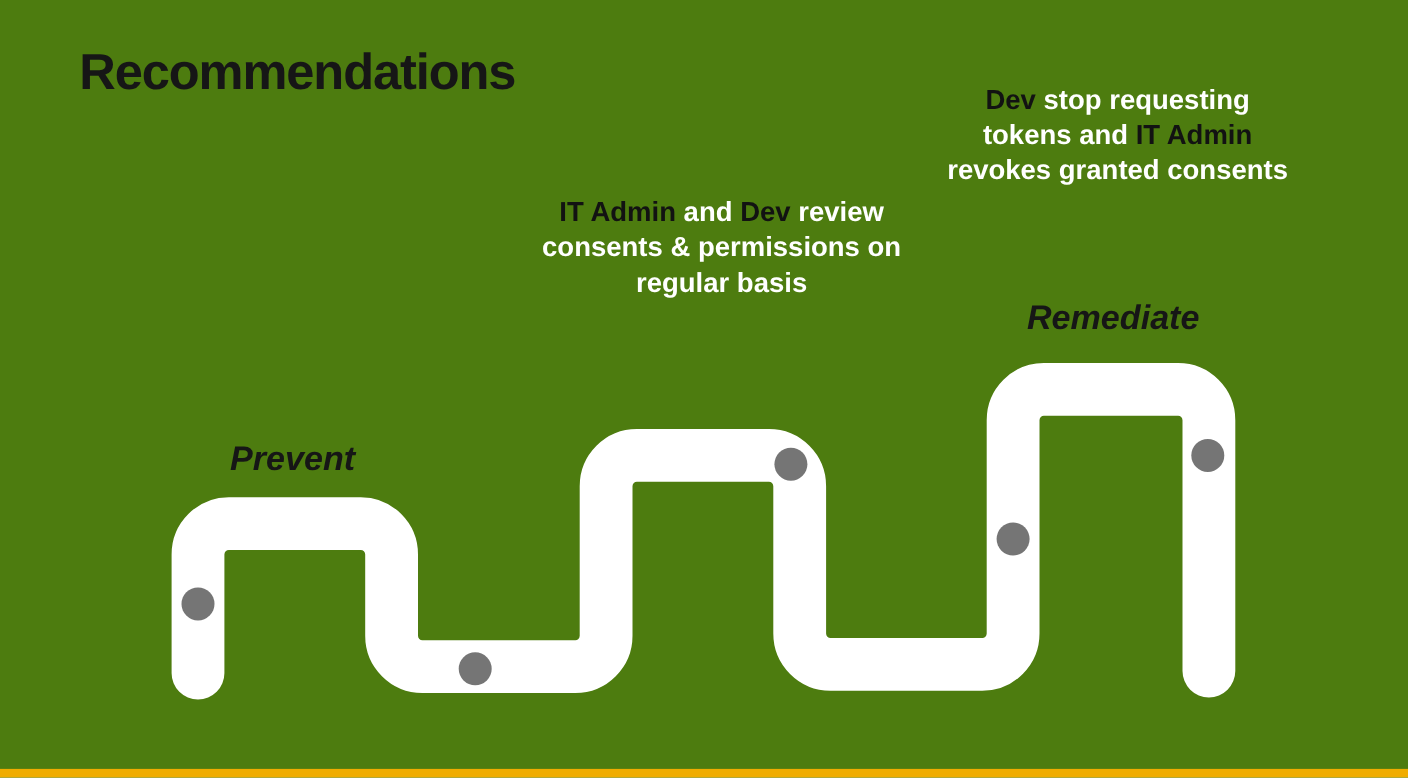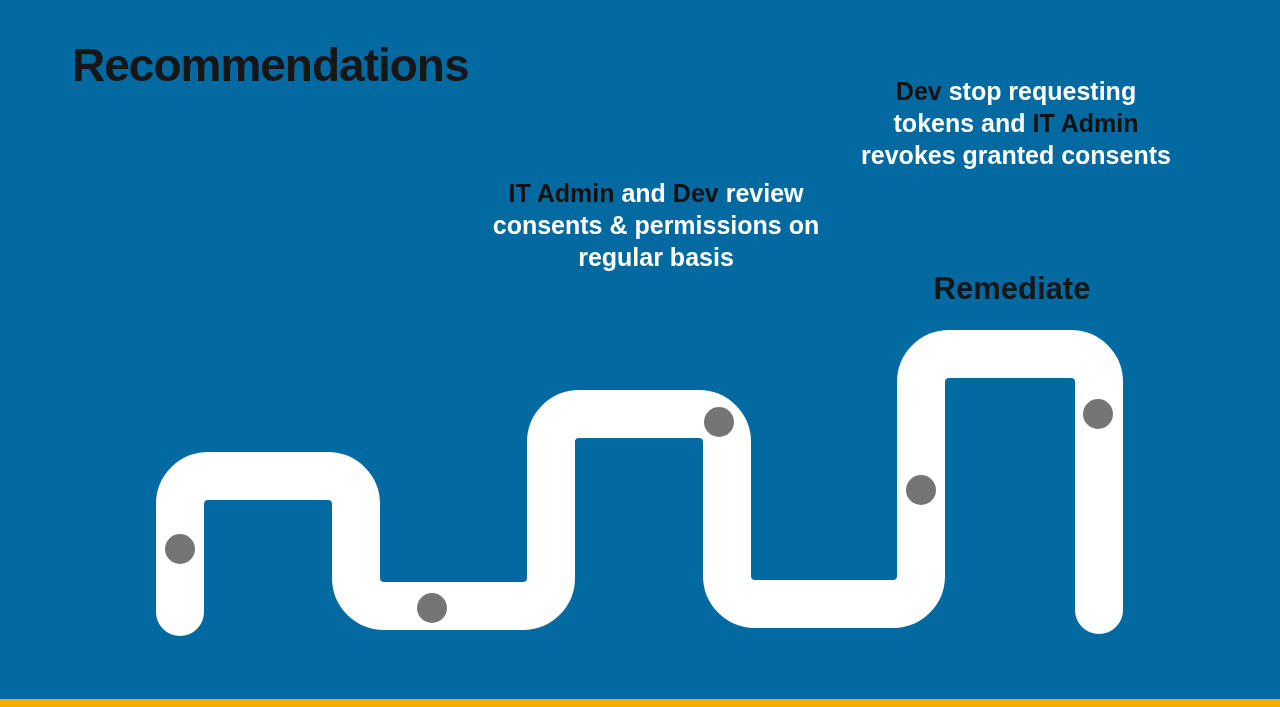--- a/index.html
+++ b/index.html
@@ -3,21 +3,21 @@
 <meta charset="utf-8">
 <style>
   * { margin: 0; padding: 0; box-sizing: border-box; }
   html, body { width: 1280px; height: 707px; overflow: hidden; }
   body { font-family: "Liberation Sans", sans-serif; }
 
   .slide {
     position: relative;
     width: 1280px;
     height: 707px;
-    background: #0369a1;
+    background: #4d7c0f;
     overflow: hidden;
   }
 
   .road-svg {
     position: absolute;
     left: 0; top: 0;
     width: 1280px; height: 707px;
   }
 
   .slide-title {
@@ -43,20 +43,21 @@
   .desc-prevent   { left: 108px; top: 289px; width: 352px; }
   .desc-audit     { left: 486px; top: 177px; width: 340px; }
   .desc-remediate { left: 853px; top: 75px;  width: 326px; }
 
   .stage-label {
     position: absolute;
     text-align: center;
     font-size: 31px;
     font-weight: 700;
     color: #161616;
+    font-style: italic;
   }
   .label-prevent   { left: 154px; top: 399px; width: 224px; }
   .label-audit     { left: 526px; top: 327px; width: 224px; }
   .label-remediate { left: 900px; top: 271px; width: 224px; }
 
   .bottom-strip {
     position: absolute;
     left: 0; bottom: 0;
     width: 1280px; height: 8px;
     background: #F0AC00;
@@ -87,17 +88,18 @@
     <circle cx="1098" cy="414" r="15" fill="#757575"></circle>
   </svg>
 
   <h1 class="slide-title">Recommendations</h1>
 
 
   <div class="desc desc-remediate"><span class="em">Dev</span><span> stop requesting tokens and </span><span class="em">IT Admin</span><span> revokes granted consents</span></div>
 
   <div class="desc desc-audit"><span class="em">IT Admin</span><span> and </span><span class="em">Dev</span><span> review consents &amp; permissions on regular basis</span></div>
 
+  <div class="stage-label label-prevent">Prevent</div>
   <div class="stage-label label-remediate">Remediate</div>
 
   <div class="bottom-strip"></div>
 
 </div>
 
 </body></html>

